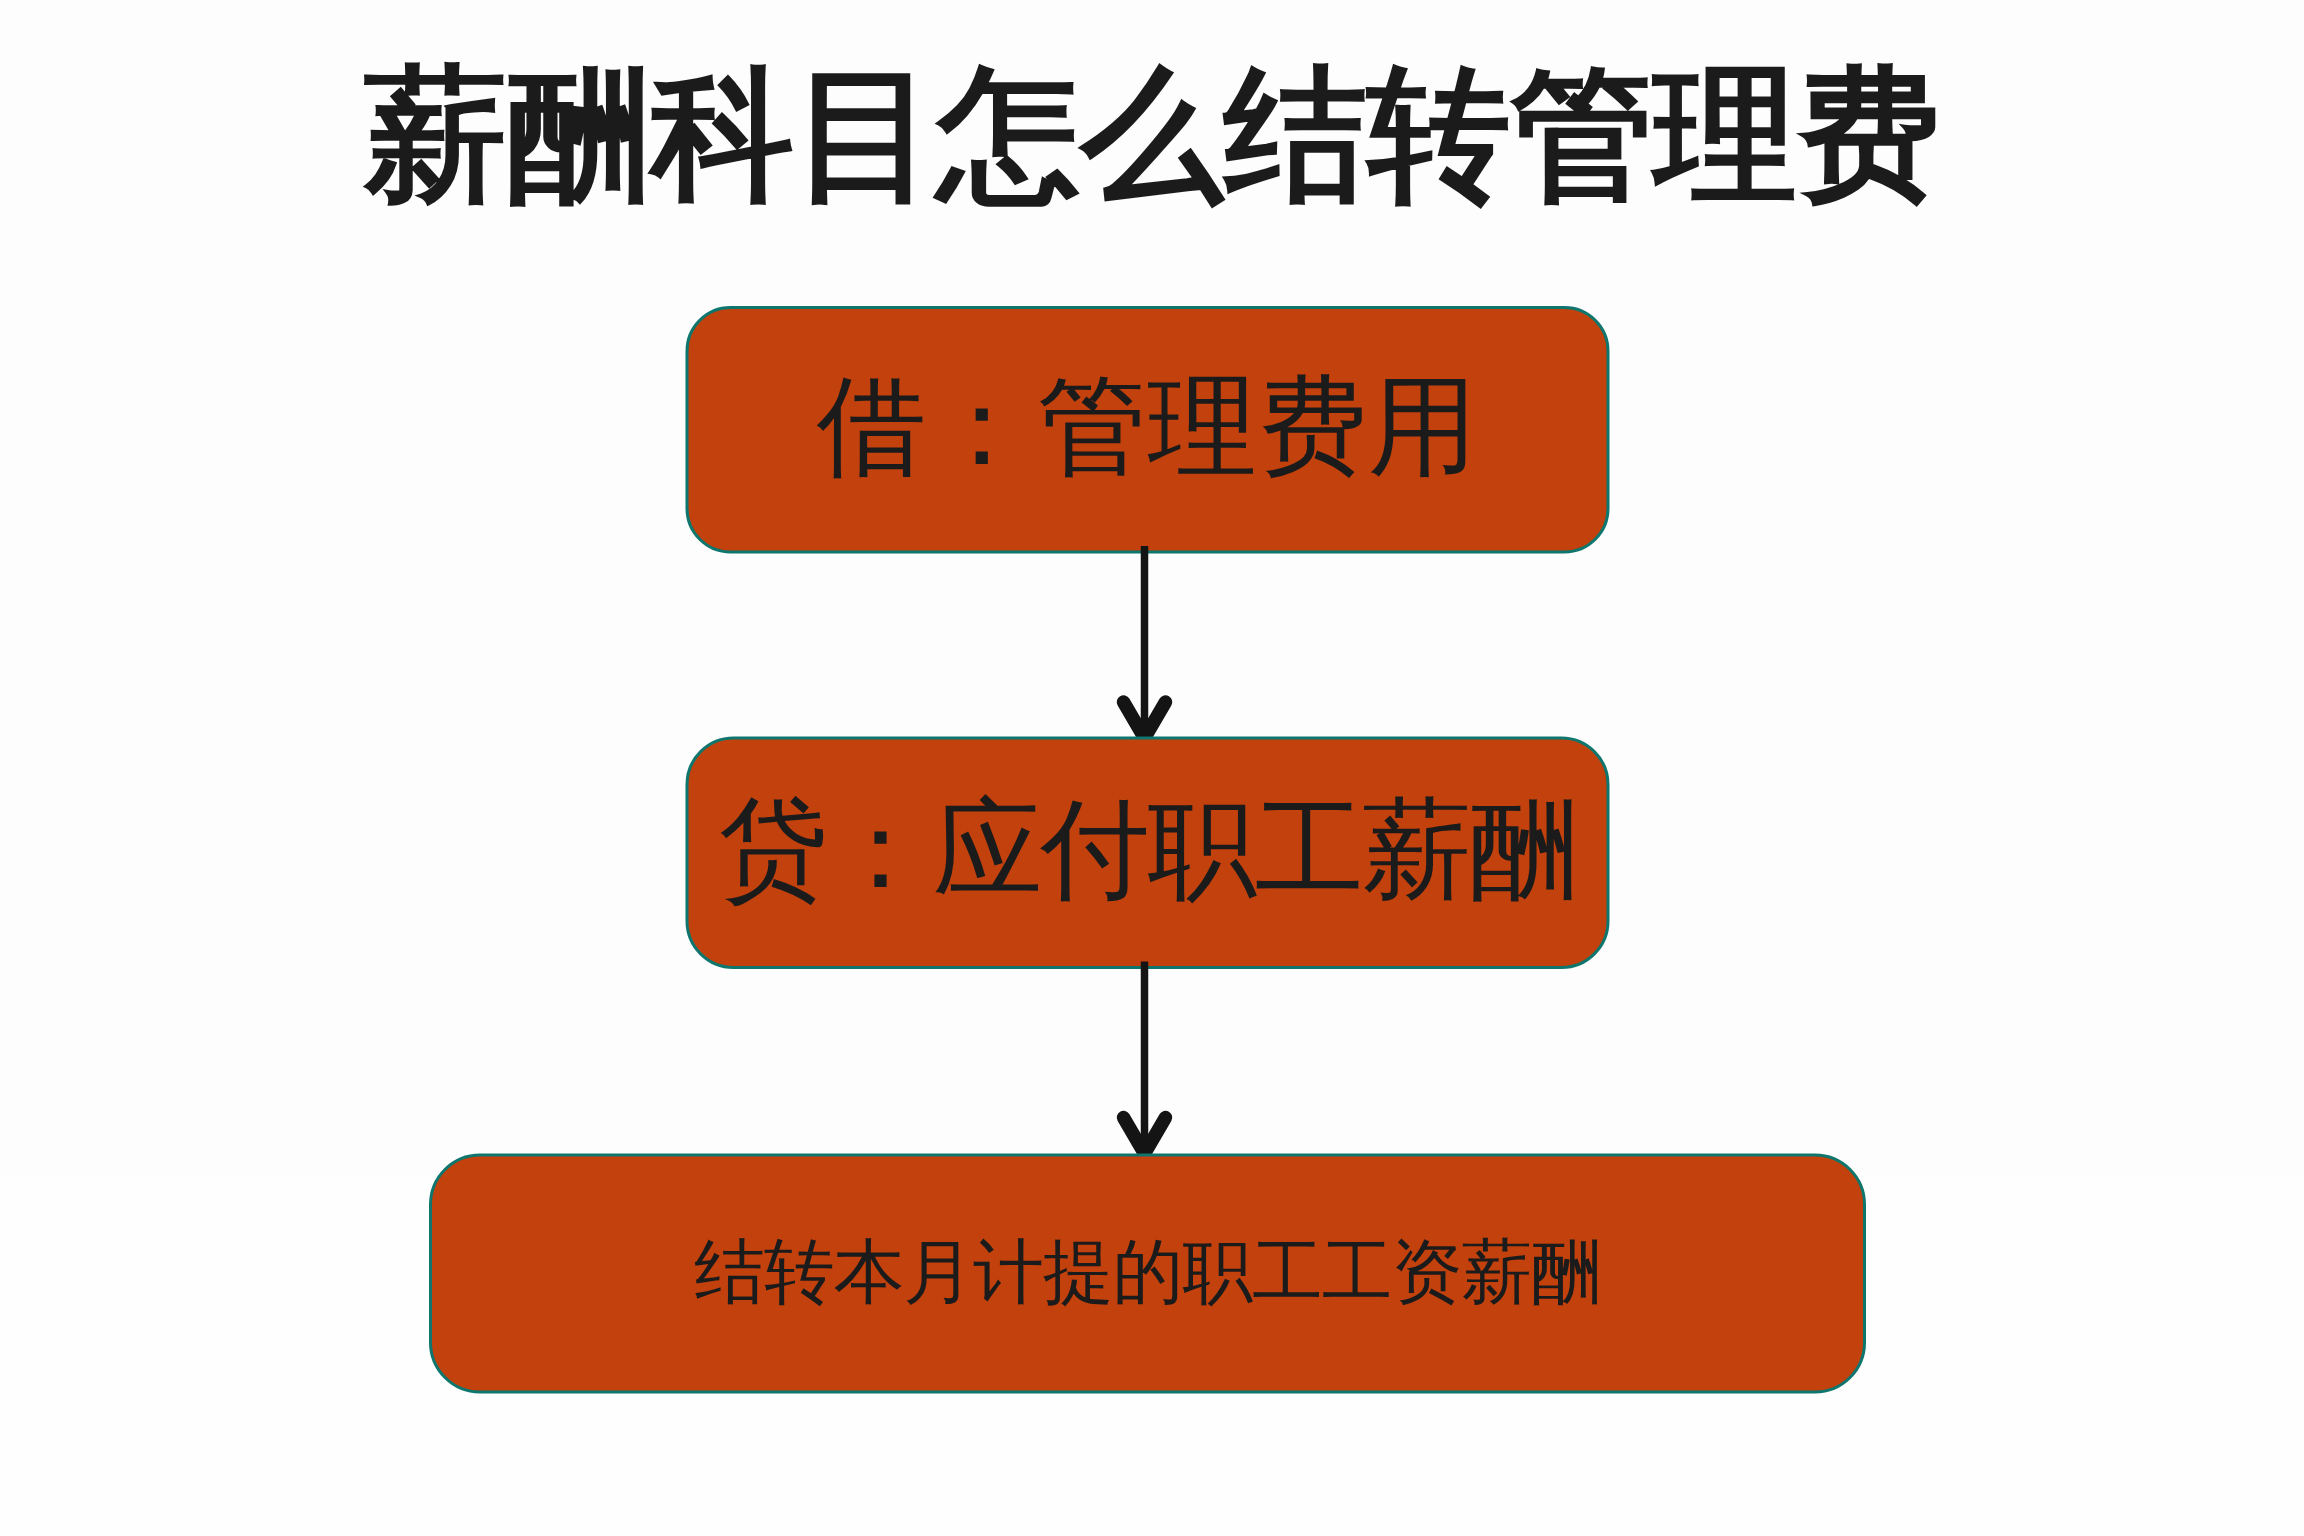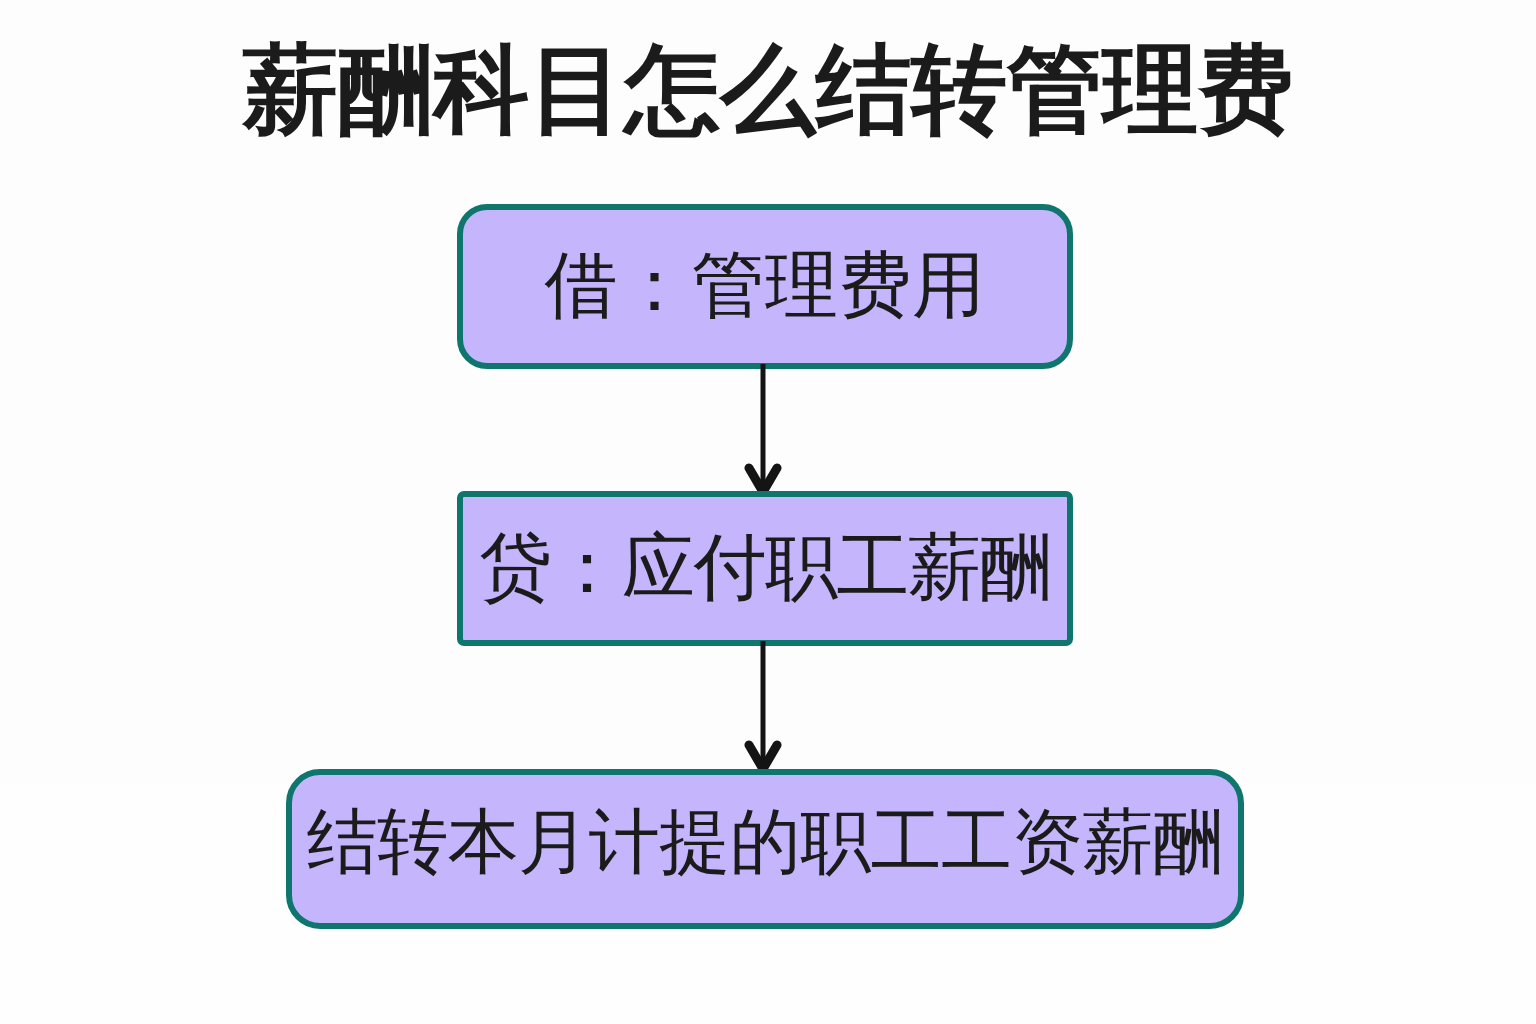--- a/index.html
+++ b/index.html
@@ -36,22 +36,22 @@
     letter-spacing: 0px;
     white-space: nowrap;
     transform: scaleX(0.985);
     transform-origin: 50% 50%;
   }
 
   
   .flow-box {
     position: absolute;
     box-sizing: border-box;
-    background: #c4b5fd;
-    border: 6px solid #0f766e;
+    background: #c2410c;
+    border: 2px solid #0f766e;
     display: flex;
     align-items: center;
     justify-content: center;
   }
 
   .flow-box-label {
     color: #1b1b1b;
     font-weight: 400;
     white-space: nowrap;
     line-height: 1;
@@ -68,40 +68,39 @@
     font-size: 73px;
     letter-spacing: 0.5px;
     transform: translateY(-2px);
   }
 
   #box-credit {
     left: 457px;
     top: 491px;
     width: 616px;
     height: 155px;
-    border-radius: 7px;
+    border-radius: 32px;
   }
   #box-credit .flow-box-label {
     font-size: 73px;
     letter-spacing: -1.5px;
     transform: translateY(-2px);
   }
 
   #box-summary {
     left: 286px;
     top: 769px;
     width: 958px;
     height: 160px;
     border-radius: 34px;
   }
   #box-summary .flow-box-label {
-    font-size: 71px;
+    font-size: 47px;
     letter-spacing: -0.5px;
     transform: translateY(-2px);
-    font-family: Liberation Mono, monospace;
   }
 
   
   .connector {
     position: absolute;
     overflow: visible;
   }
   #connector-1 { left: 733px; top: 364px;  width: 60px; height: 132px; }
   #connector-2 { left: 733px; top: 641px;  width: 60px; height: 132px; }
 </style>

